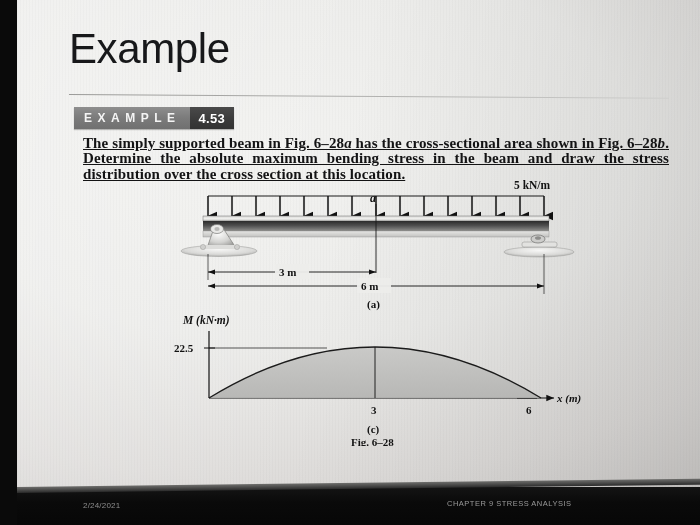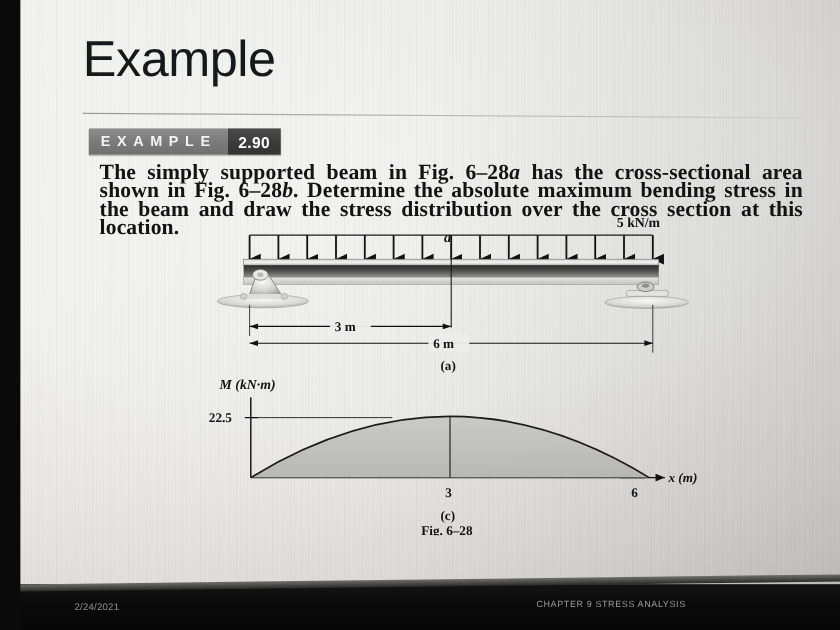--- a/index.html
+++ b/index.html
@@ -56,43 +56,43 @@
     display:flex;align-items:center;padding:0 9px;
     background:linear-gradient(180deg,#4a4a4a 0%,#3a3a3a 60%,#333 100%);
     color:#fff;font-family:"Liberation Sans",sans-serif;
     font-size:13px;font-weight:700;letter-spacing:.3px;
   }
 
   
   .body-copy{
     position:absolute;left:66px;top:136px;width:586px;
     font-family:"Liberation Serif",serif;
-    font-size:18px;line-height:15.4px;color:#131314;
-    text-align:justify;font-weight:600;letter-spacing:.1px;
+    font-size:15px;line-height:15.4px;color:#131314;
+    text-align:justify;font-weight:600;letter-spacing:.1px;text-decoration:underline;
   }
   .body-copy i{font-style:italic;}
 
   
   .figure{position:absolute;left:0;top:176px;width:700px;height:270px;}
   svg{display:block;}
   .lbl{font-family:"Liberation Serif",serif;font-weight:700;fill:#121212;}
   .lbl-i{font-family:"Liberation Serif",serif;font-style:italic;font-weight:700;fill:#121212;}
 
   
   .footer{
     position:absolute;left:0;top:487px;width:700px;height:38px;
     background:linear-gradient(180deg,#141414 0%,#0a0a0a 40%,#070707 100%);
   }
   .foot-edge{
     position:absolute;left:0;top:0;width:700px;height:6px;
     background:linear-gradient(180deg,#6e6e6c 0%,#2a2a2a 100%);
     transform:skewY(-.7deg);transform-origin:left top;
   }
   .foot-date{
-    position:absolute;left:45px;top:14px;
+    position:absolute;left:66px;top:14px;
     font-family:"Liberation Sans",sans-serif;font-size:8px;
     color:#8d8d8d;letter-spacing:.2px;
   }
   .foot-chapter{
     position:absolute;left:430px;top:12px;
     font-family:"Liberation Sans",sans-serif;font-size:7.5px;
     color:#9a9a9a;letter-spacing:.5px;
   }
 </style>
 </head>
@@ -101,21 +101,21 @@
 <div class="screen">
 
   <div class="slide">
     <div class="layer">
 
       <div class="title">Example</div>
       <div class="rule"></div>
 
       <div class="banner">
         <div class="banner-word">EXAMPLE</div>
-        <div class="banner-num">2.90</div>
+        <div class="banner-num">4.53</div>
       </div>
 
       <div class="body-copy">The simply supported beam in Fig. 6–28<i>a</i> has the cross-sectional area shown in Fig. 6–28<i>b</i>. Determine the absolute maximum bending stress in the beam and draw the stress distribution over the cross section at this location.</div>
 
       <div class="figure">
         <svg width="700" height="270" viewBox="0 0 700 270">
           <defs>
             <linearGradient id="beamTop" x1="0" y1="0" x2="0" y2="1">
               <stop offset="0%" stop-color="#d8d8d6"></stop>
               <stop offset="55%" stop-color="#f0f0ee"></stop>

